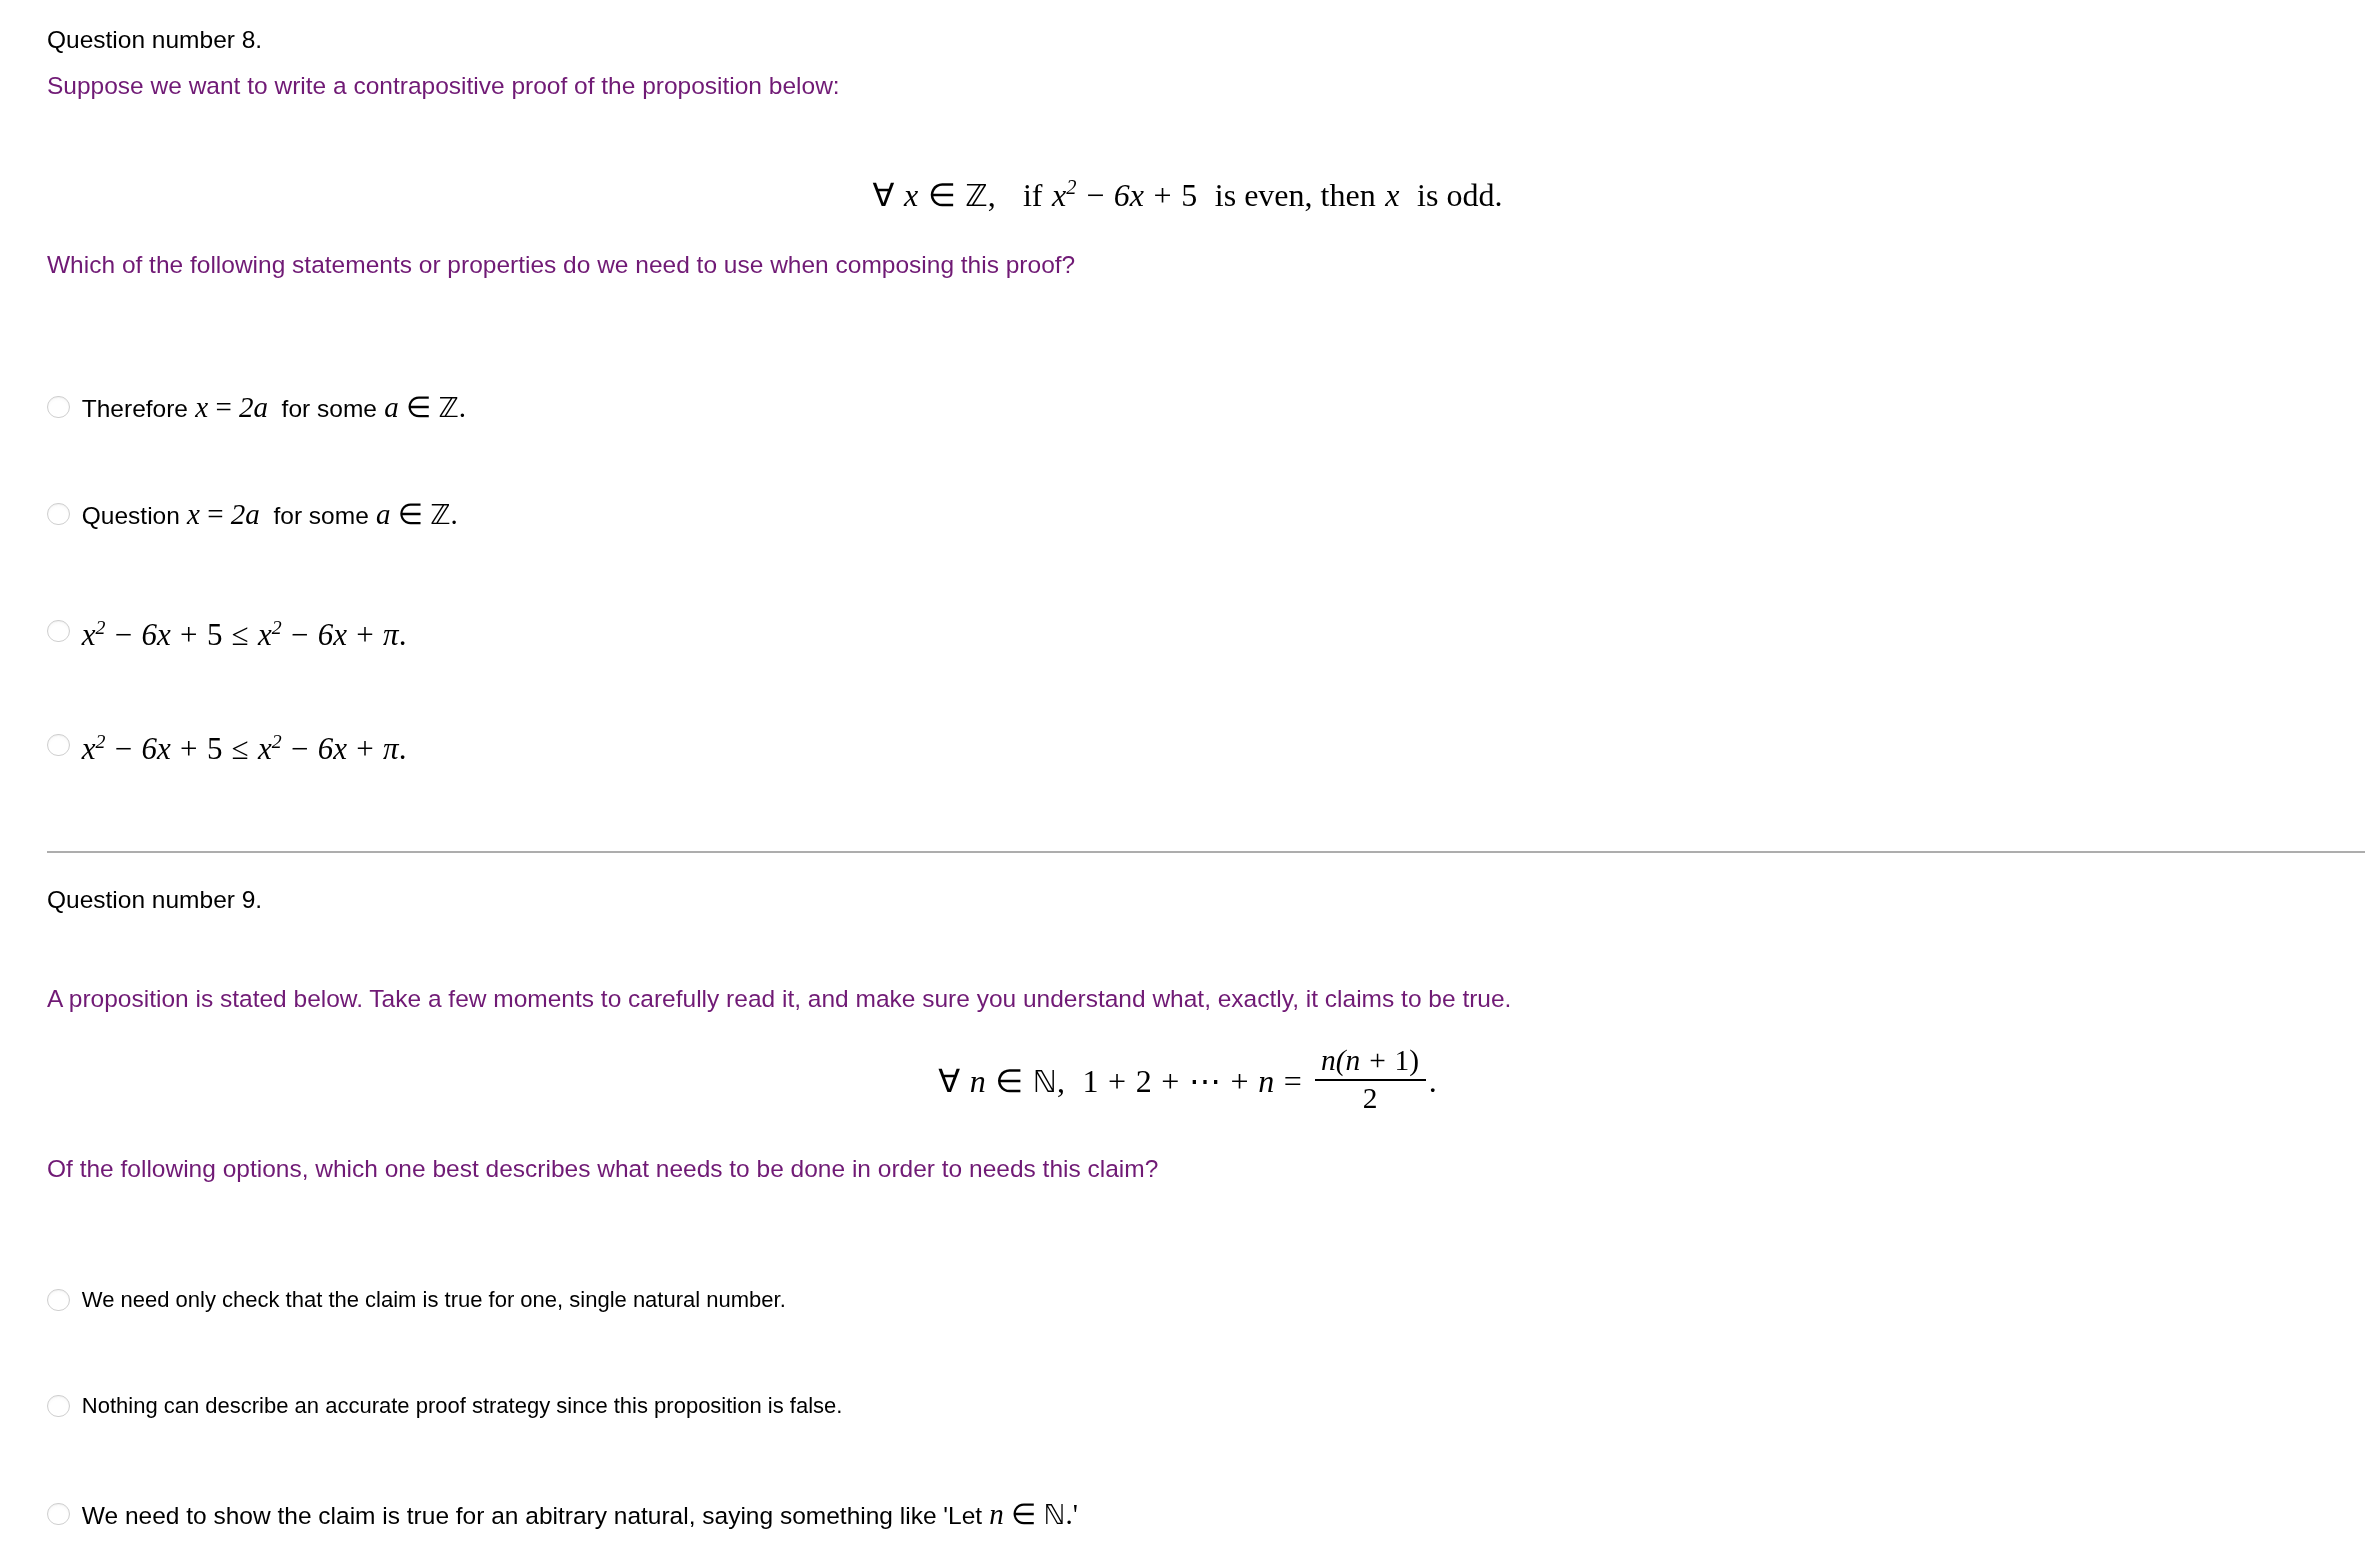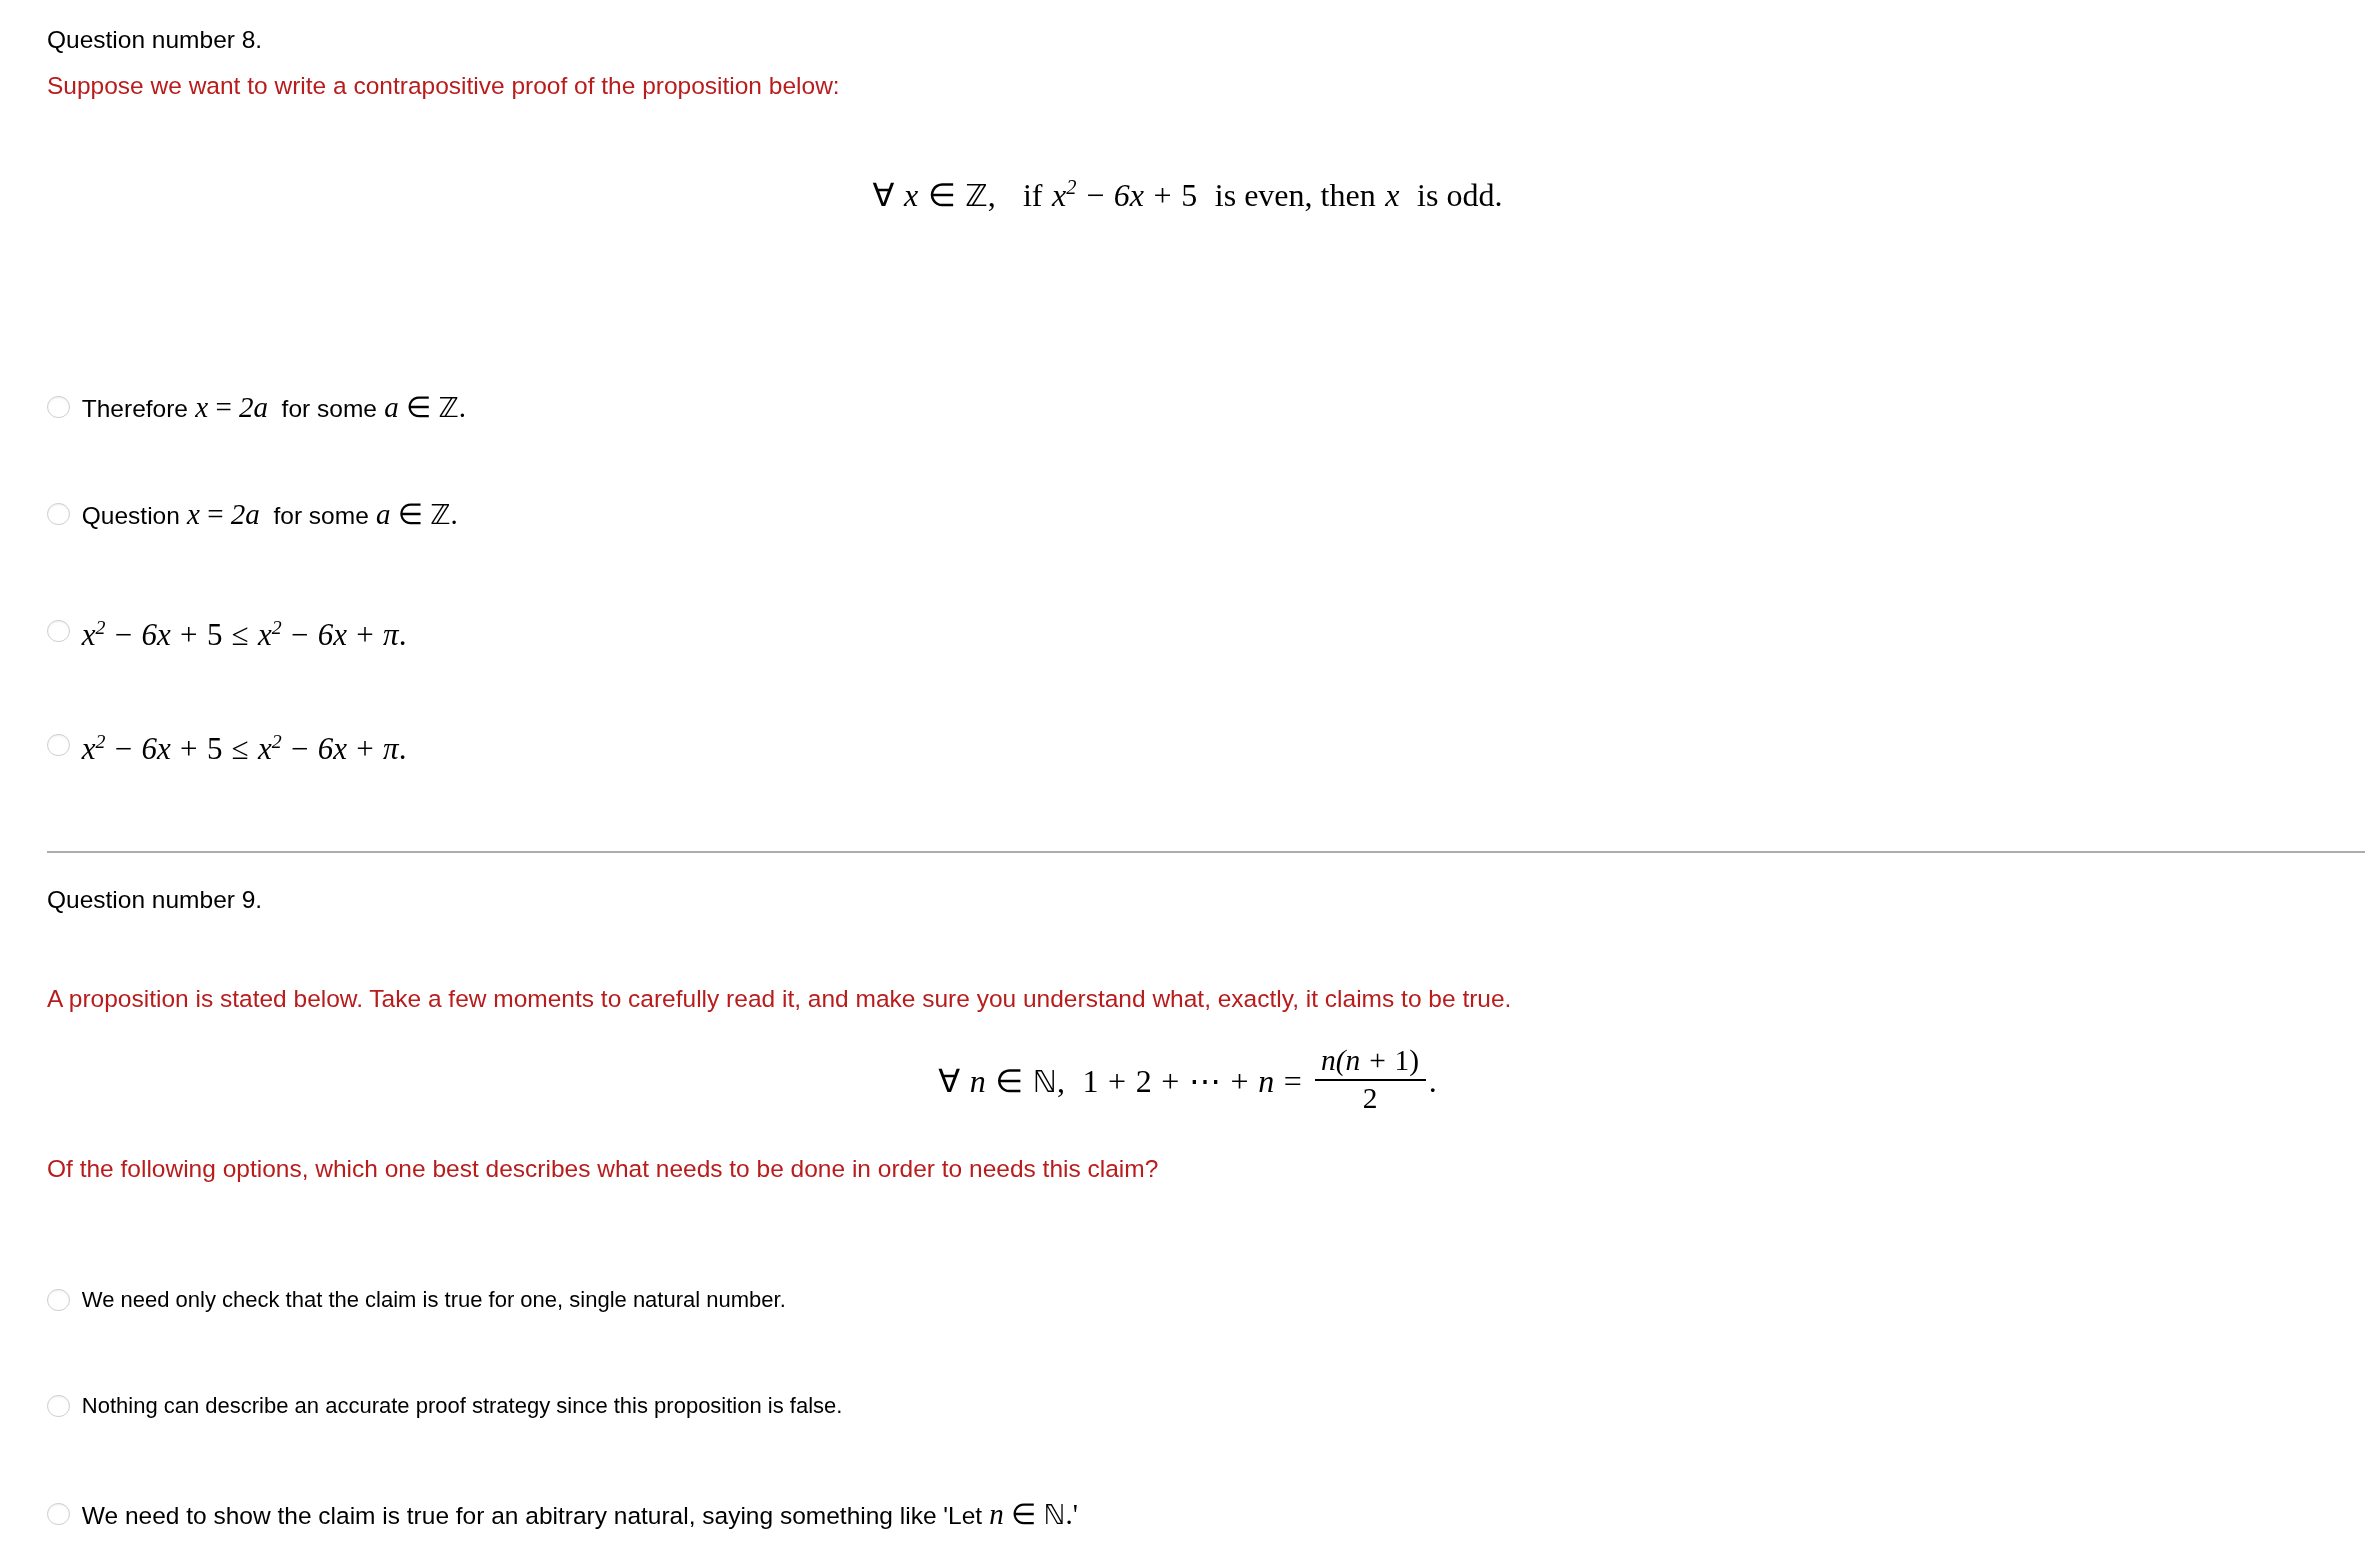--- a/index.html
+++ b/index.html
@@ -31,21 +31,21 @@
     font-family: "Liberation Sans", sans-serif;
     color: #000;
     white-space: nowrap;
   }
   .q-prose {
     position: absolute;
     left: 47px;
     font-size: 24.5px;
     line-height: 30px;
     font-family: "Liberation Sans", sans-serif;
-    color: #b91c1c;
+    color: #701a75;
     white-space: nowrap;
   }
 
   
   .divider {
     position: absolute;
     left: 47px;
     width: 2318px;
     height: 1.9px;
     background: #adadad;
@@ -155,20 +155,21 @@
 <div class="page">
 
   <div class="q-header" style="top:7.5px;margin-top:17px;">Question number 8.</div>
 
   <div class="q-prose" style="top:71px;">Suppose we want to write a contrapositive proof of the proposition below:</div>
 
   <div class="math-display" style="top:176px;">
     <span class="mo">∀</span><span class="sp"></span><span class="mi">x</span><span class="sp"></span><span class="mo">∈</span><span class="sp"></span><span class="bb">ℤ</span><span class="mo">,</span><span class="sp-wide"></span><span class="sp"></span><span class="mtext">if</span><span class="sp"></span><span class="mi">x</span><span class="sup">2</span><span class="sp"></span><span class="mo">−</span><span class="sp"></span><span class="mi">6x</span><span class="sp"></span><span class="mo">+</span><span class="sp"></span><span class="mn">5</span><span class="sp-wide"></span><span class="mtext">is even, then</span><span class="sp"></span><span class="mi">x</span><span class="sp-wide"></span><span class="mtext">is odd.</span>
   </div>
 
+  <div class="q-prose" style="top:250px;">Which of the following statements or properties do we need to use when composing this proof?</div>
 
   <div class="option" style="top:390px;">
     <span class="radio"></span>
     <span class="mixed"><span>Therefore</span><span class="m">&nbsp;<span class="mi">x</span> <span class="mo">=</span> <span class="mi">2a</span></span>&nbsp;&nbsp;<span>for some</span><span class="m">&nbsp;<span class="mi">a</span> <span class="mo">∈</span> <span class="bb">ℤ</span><span class="mo">.</span></span></span>
   </div>
 
   <div class="option" style="top:497px;">
     <span class="radio"></span>
     <span class="mixed"><span>Question</span><span class="m">&nbsp;<span class="mi">x</span> <span class="mo">=</span> <span class="mi">2a</span></span>&nbsp;&nbsp;<span>for some</span><span class="m">&nbsp;<span class="mi">a</span> <span class="mo">∈</span> <span class="bb">ℤ</span><span class="mo">.</span></span></span>
   </div>

